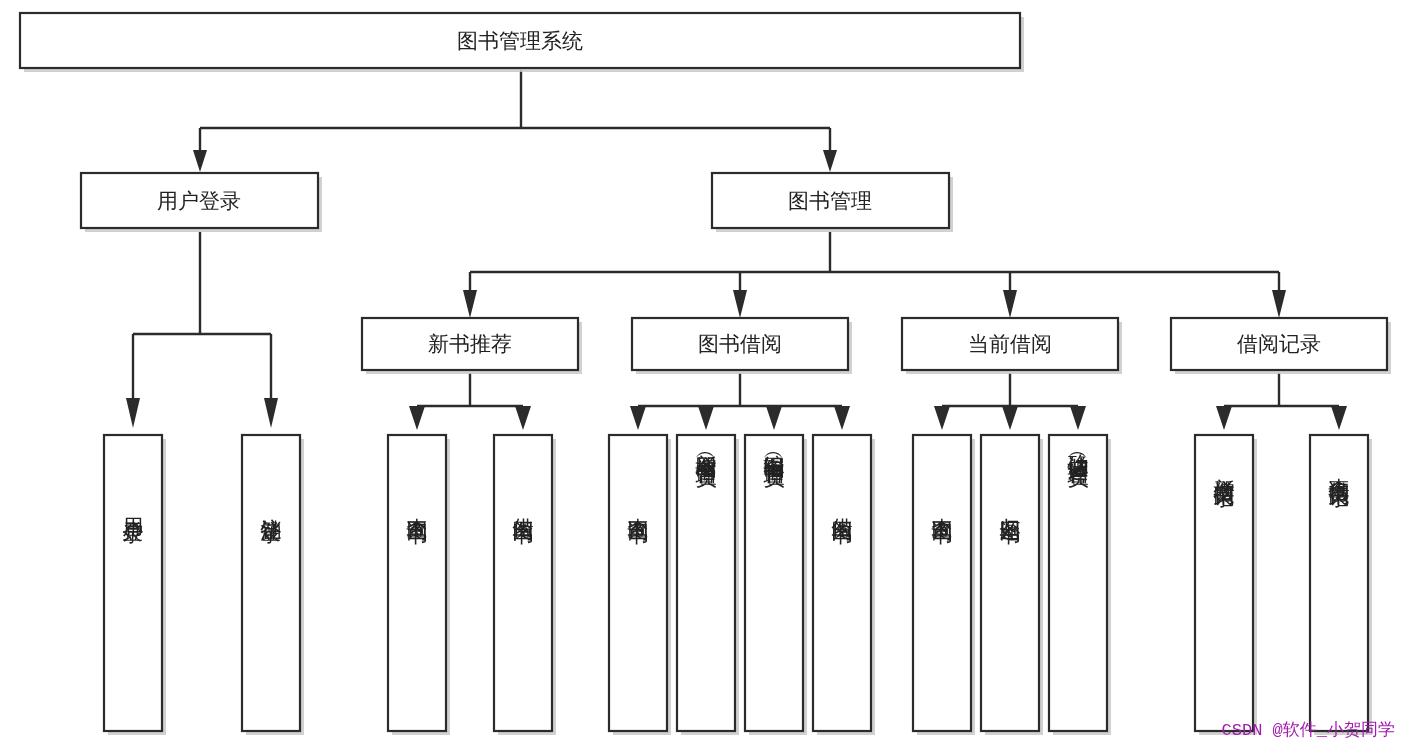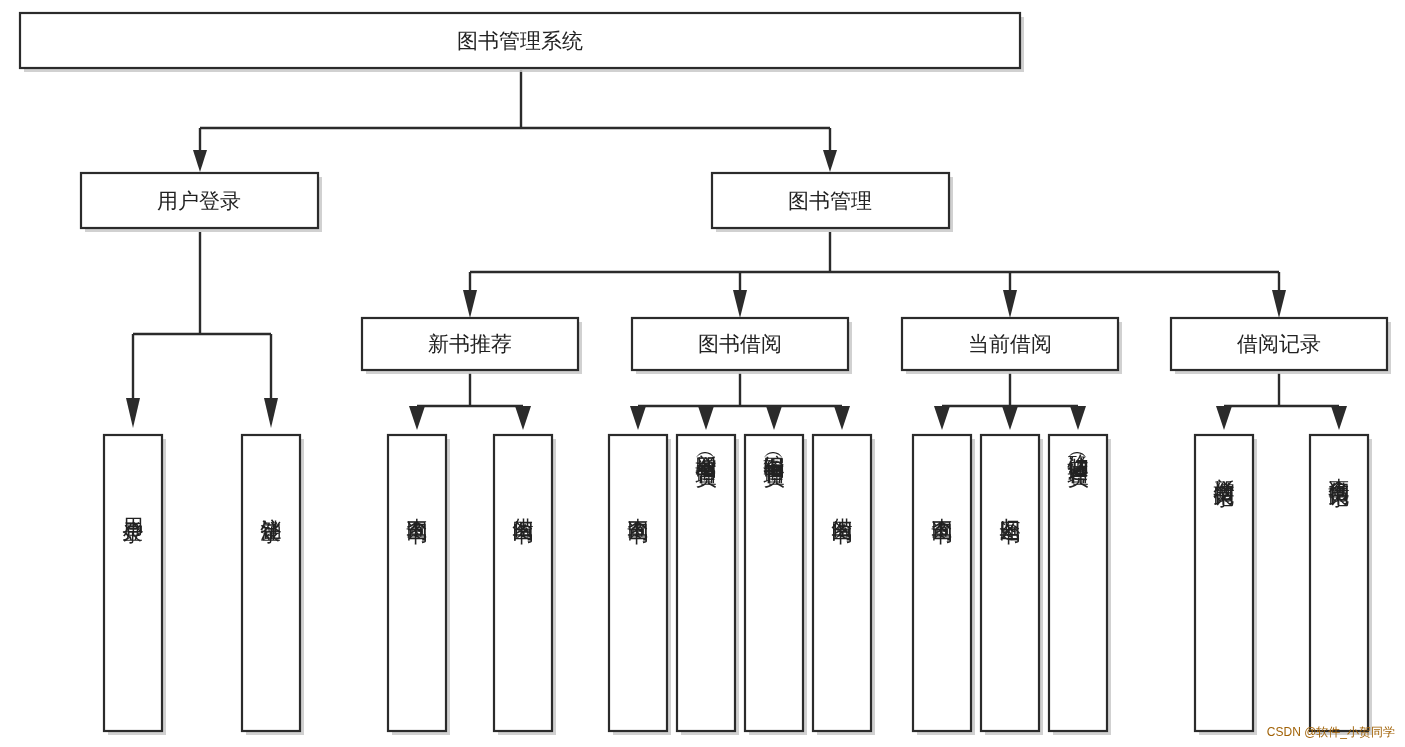--- a/index.html
+++ b/index.html
@@ -57,23 +57,23 @@
     font-size: 21px;
     text-anchor: middle;
     writing-mode: vertical-rl;
     glyph-orientation-vertical: 0;
     letter-spacing: 2px;
   }
   .watermark {
     position: absolute;
     right: 10px;
     bottom: 6px;
-    font-family: Liberation Sans, sans-serif;
-    font-size: 12px;
-    color: #a16207;
+    font-family: Liberation Mono, monospace;
+    font-size: 17px;
+    color: #a21caf;
     white-space: nowrap;
     user-select: none;
   }
 </style>
 </head>
 <body>
 
 <div id="diagram-root">
   <svg class="flow" viewBox="0 0 1405 747" xmlns="http://www.w3.org/2000/svg">
 

